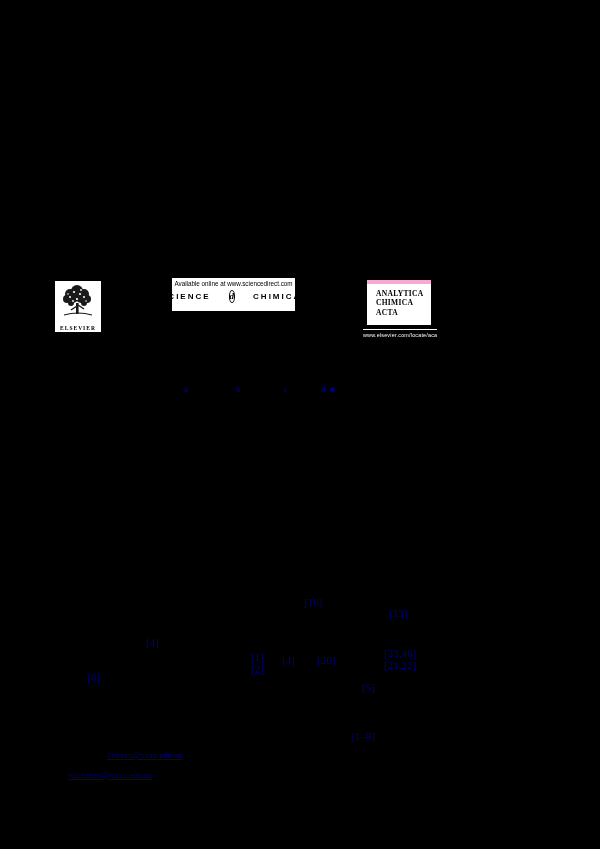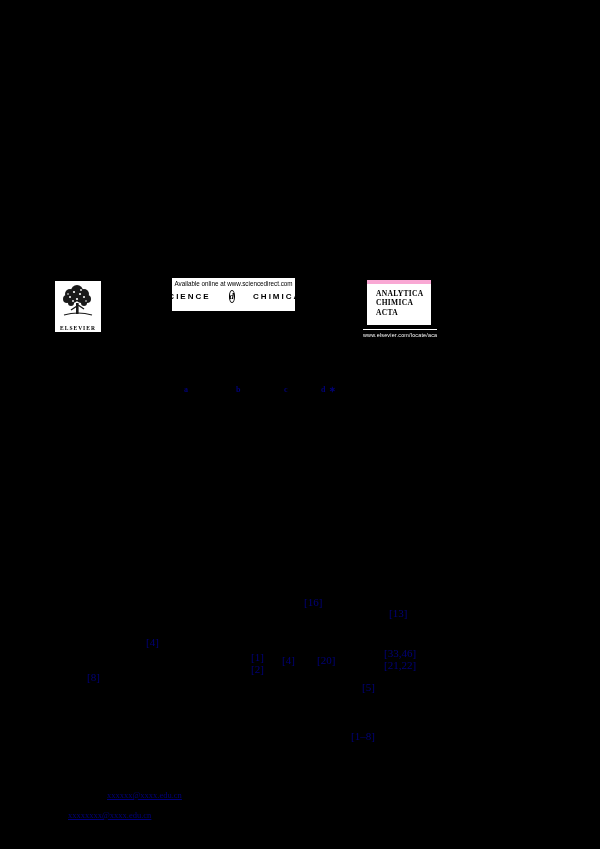--- a/index.html
+++ b/index.html
@@ -18,21 +18,21 @@
   .sd-d{display:inline-block;width:11px;height:11px;border:1.3px solid #000;border-radius:50%;
     font-style:italic;font-family:"Liberation Serif",serif;font-size:9px;line-height:10px;
     letter-spacing:0;font-weight:bold;}
   .aca-box{left:367px;top:280px;width:64px;height:45px;border-top:4px solid #f9a8d4;padding:5px 8px 0 9px;}
   .aca-title{font-size:7.5px;font-weight:bold;line-height:1.25;letter-spacing:.3px;}
   .aca-url{position:absolute;left:363px;top:329px;width:74px;color:#fff;font-size:5.4px;
     font-family:"Liberation Sans",sans-serif;letter-spacing:.2px;border-top:1px solid #fff;padding-top:2px;text-align:center;}
   
   .sup{position:absolute;font-size:8px;font-weight:bold;}
   .cite{position:absolute;font-size:11px;}
-  .email{position:absolute;font-size:8.5px;text-decoration:underline;margin-top:40px;}
+  .email{position:absolute;font-size:8.5px;text-decoration:underline;}
   .link{color:#00007a;}
 </style>
 </head>
 <body>
 
 <div class="page">
 
   <div class="logo-box elsevier-box">
     <span>
       <svg width="42" height="42" viewBox="0 0 42 42">

